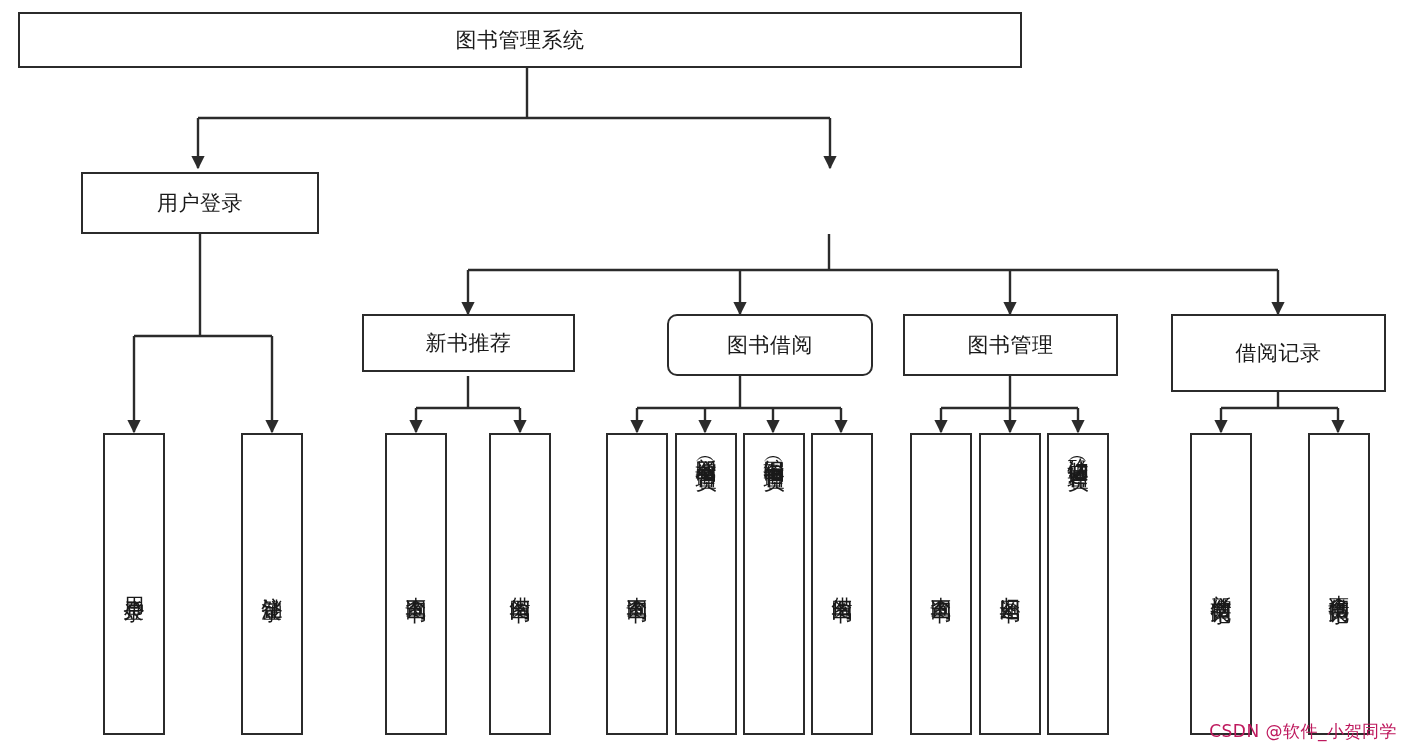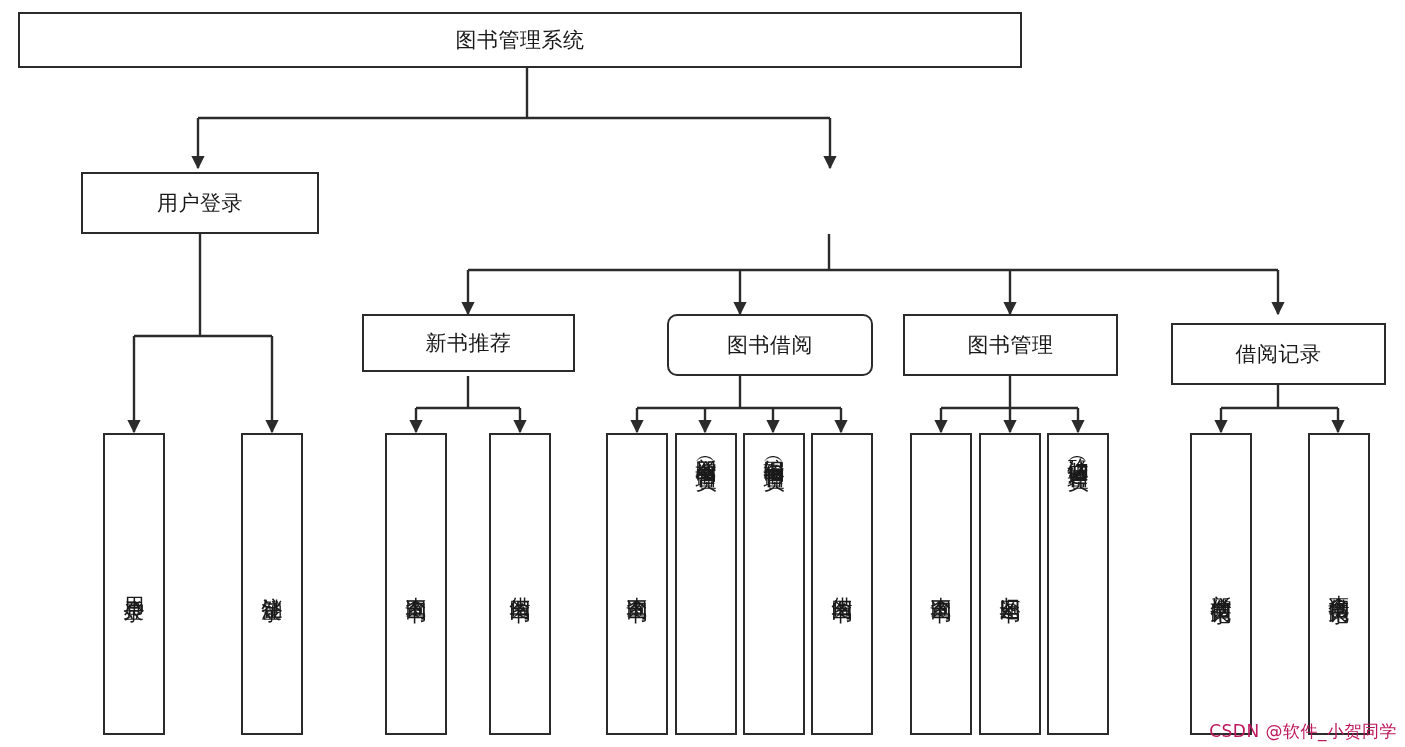--- a/index.html
+++ b/index.html
@@ -133,21 +133,21 @@
 
   <div class="node" style="left:362px; top:314px; width:213px; height:58px;">
     <span class="node-label">新书推荐</span>
   </div>
   <div class="node" style="left:667px; top:314px; width:206px; height:62px;border-radius:10px;">
     <span class="node-label">图书借阅</span>
   </div>
   <div class="node" style="left:903px; top:314px; width:215px; height:62px;">
     <span class="node-label">图书管理</span>
   </div>
-  <div class="node" style="left:1171px; top:314px; width:215px; height:62px;margin-top:9px;">
+  <div class="node" style="left:1171px; top:314px; width:215px; height:78px;">
     <span class="node-label">借阅记录</span>
   </div>
 
   <div class="node leaf center-v" style="left:103px; top:433px; width:62px; height:302px;">
     <span class="node-label">用户登录</span>
   </div>
   <div class="node leaf center-v" style="left:241px; top:433px; width:62px; height:302px;">
     <span class="node-label">注销登录</span>
   </div>
 

